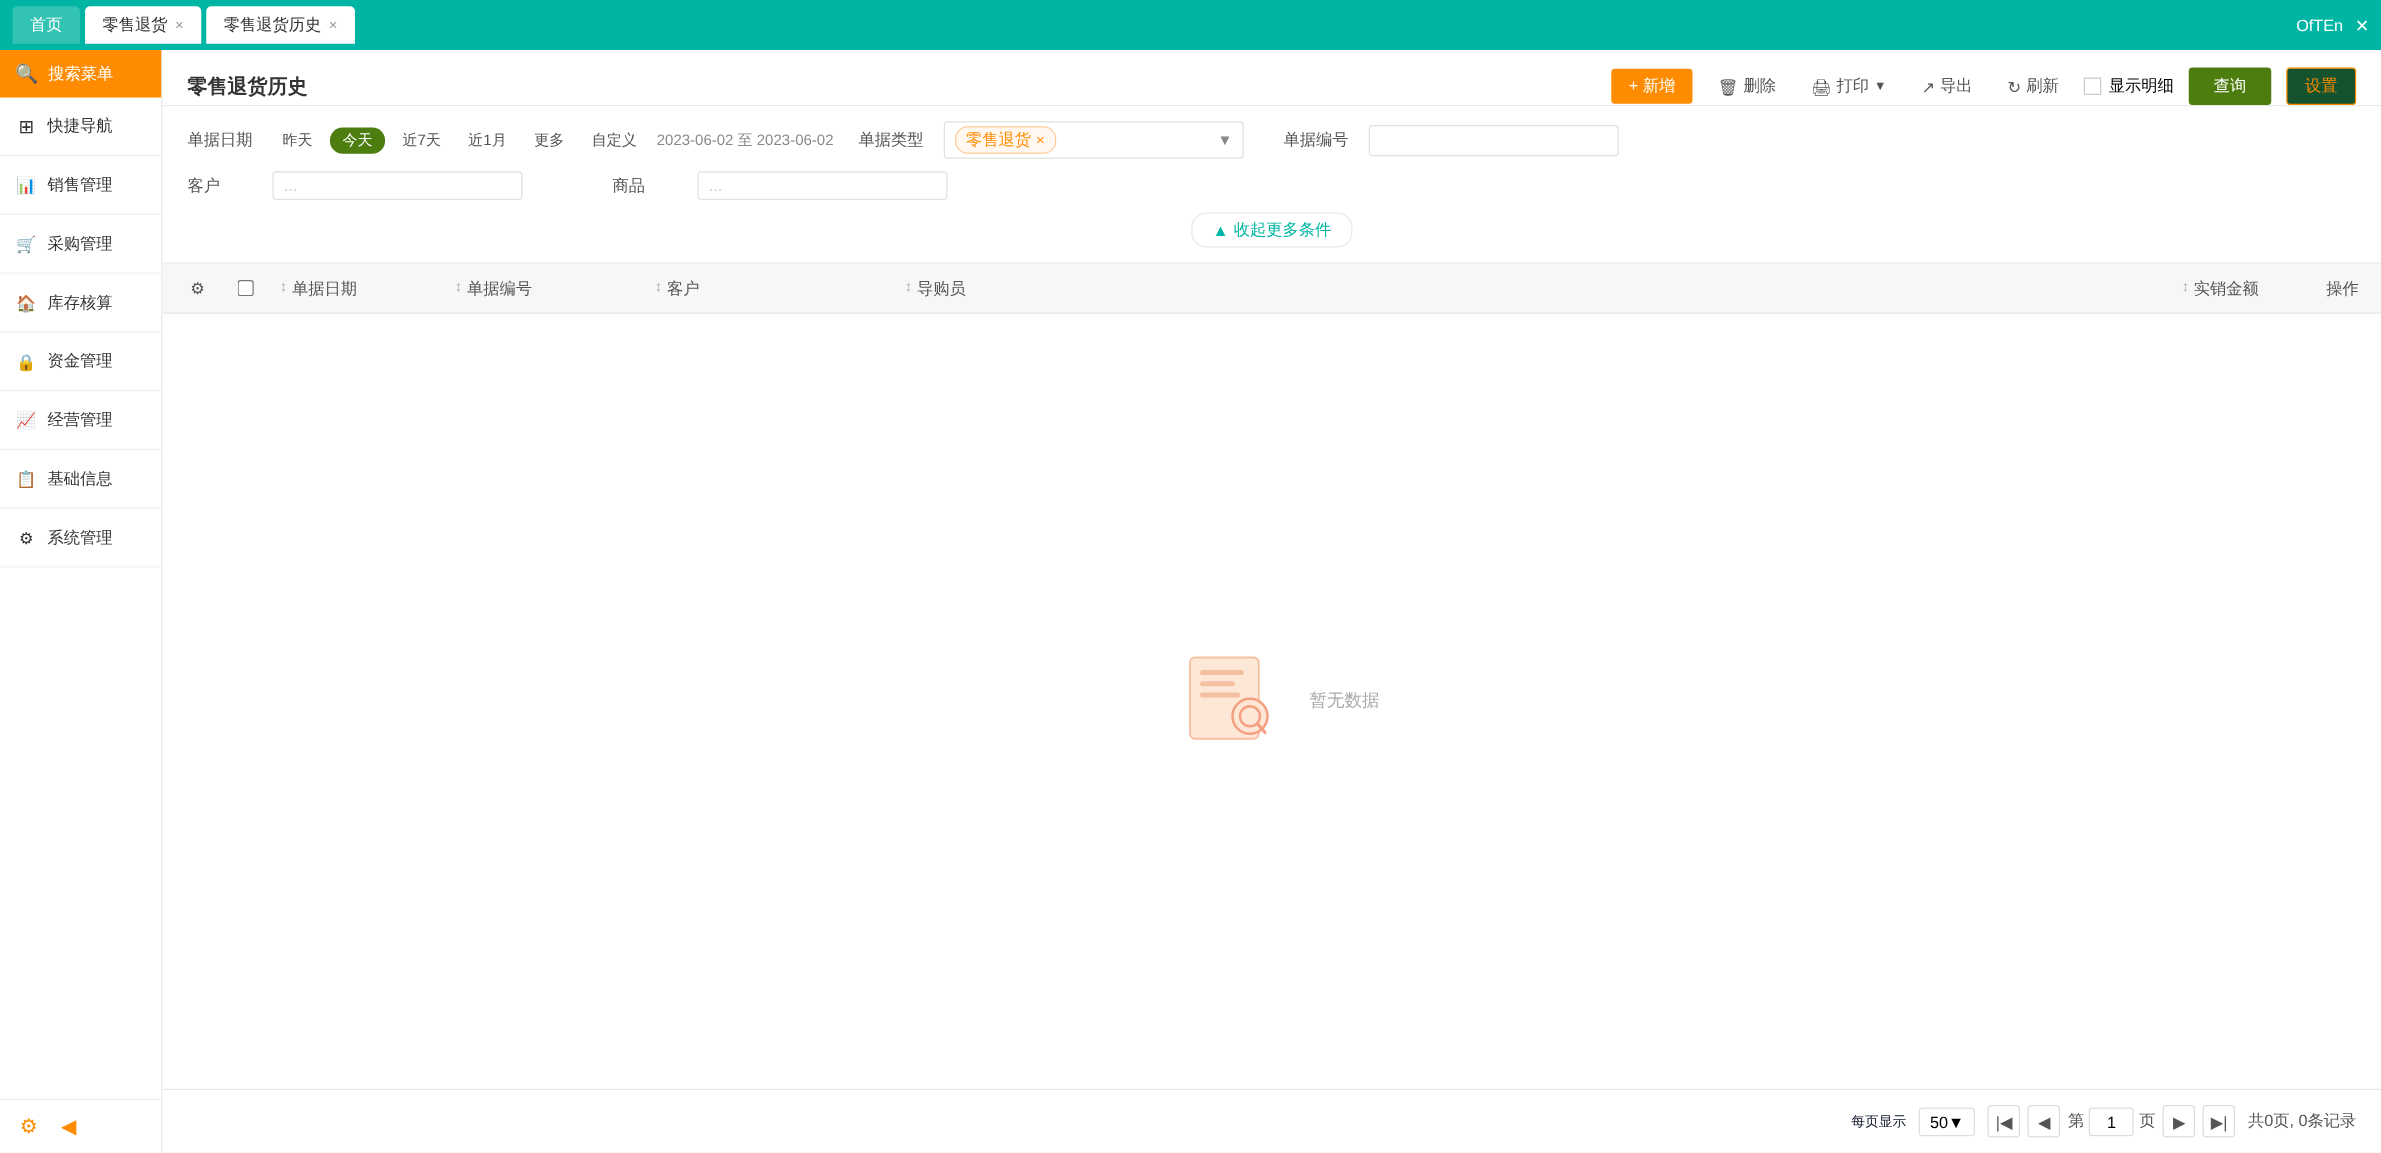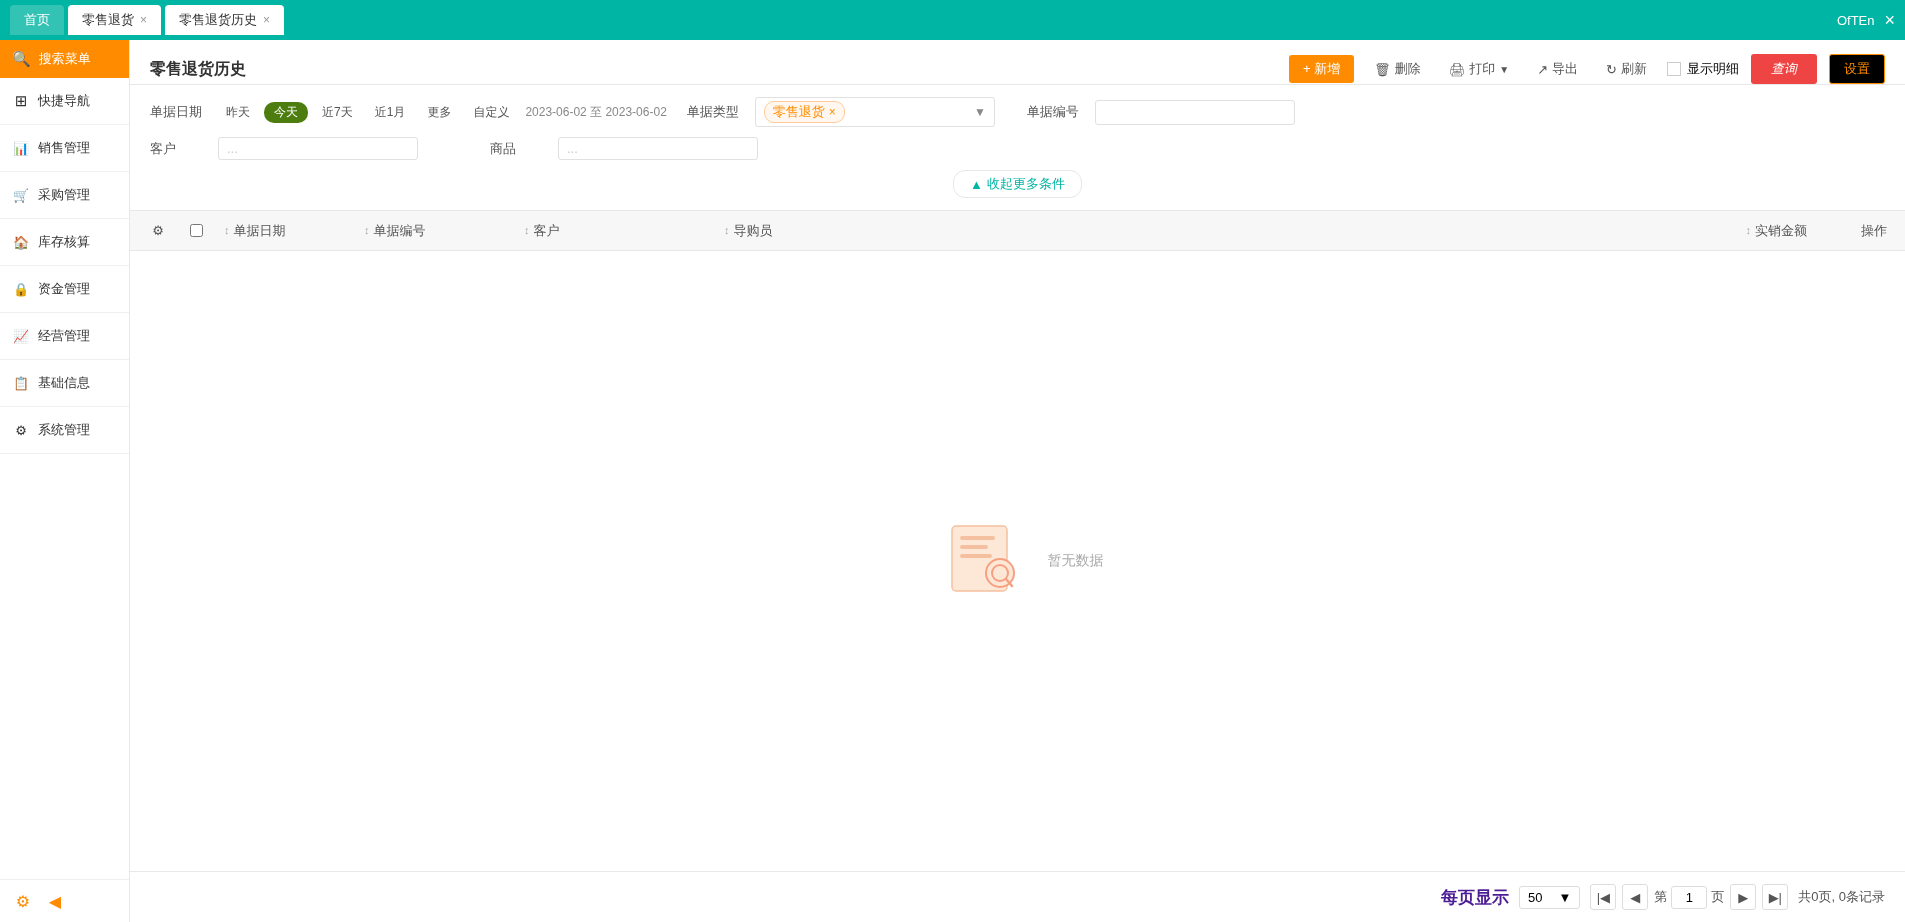--- a/index.html
+++ b/index.html
@@ -148,29 +148,28 @@
       border-radius: 3px;
     }
     .toolbar-btn.primary {
       background: #ff8c00;
       color: #fff;
       border-radius: 3px;
       padding: 5px 14px;
       margin-left: 36px;
     }
     .toolbar-btn.query-btn {
-      background: #ef4444;
+      background: #4d7c0f;
       color: #fff;
       padding: 6px 20px;
       border-radius: 3px;
       font-size: 14px;
-      font-style: italic;
     }
     .toolbar-btn.set-btn {
-      background: #000000;
+      background: #14532d;
       color: #ff8c00;
       border: 1px solid #ff8c00;
       padding: 5px 14px;
       border-radius: 3px;
     }
     .show-detail-row {
       display: flex;
       align-items: center;
       gap: 6px;
     }
@@ -333,30 +332,30 @@
     .pagination {
       display: flex;
       align-items: center;
       justify-content: flex-end;
       padding: 12px 20px;
       gap: 10px;
       border-top: 1px solid #e8e8e8;
       background: #fff;
       flex-shrink: 0;
     }
-    .per-page-label { color: #4c1d95; font-size: 17px; font-weight: bold; }
+    .per-page-label { color: #0f172a; font-size: 11px; }
     .per-page-select {
       border: 1px solid #ddd;
       border-radius: 3px;
       padding: 3px 8px;
       font-size: 13px;
       cursor: pointer;
       display: flex;
       align-items: center;
-      gap: 16px;
+      gap: 0;
     }
     .page-nav {
       display: flex;
       align-items: center;
       gap: 6px;
     }
     .page-btn {
       width: 26px; height: 26px;
       border: 1px solid #ddd;
       border-radius: 3px;

